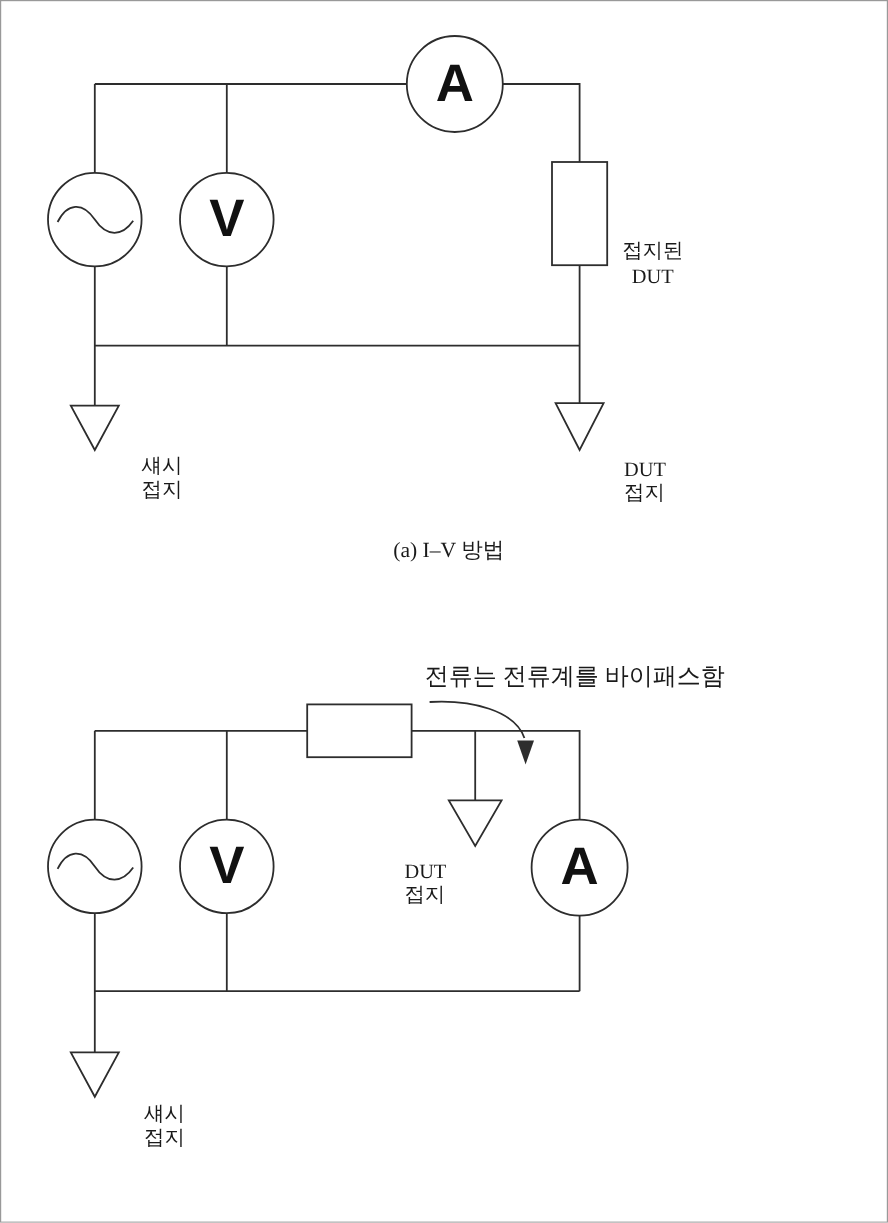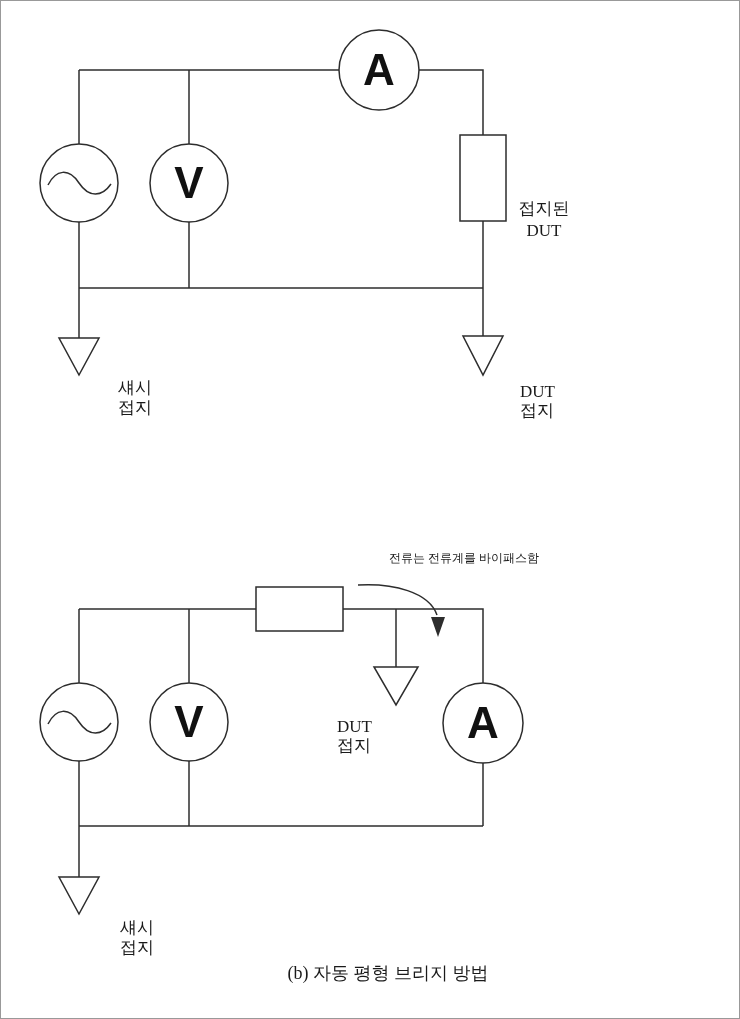--- a/index.html
+++ b/index.html
@@ -61,21 +61,21 @@
     color: #1a1a1a;
     font-family: "Liberation Serif", serif;
     font-size: 18px;
     text-align: center;
     white-space: nowrap;
   }
   .annotation {
     position: absolute;
     color: #1a1a1a;
     font-family: "Liberation Serif", serif;
-    font-size: 12px;
+    font-size: 20px;
     text-align: center;
     white-space: nowrap;
   }
 </style>
 </head>
 <body>
 
 <div class="figure">
 
   <svg viewBox="0 0 740 1019" xmlns="http://www.w3.org/2000/svg">
@@ -156,32 +156,32 @@
   <div class="label" style="left:117px; top:337px;">
     <span>섀시</span>
     <span>접지</span>
   </div>
 
   <div class="label" style="left:519px; top:341px; line-height:19px;">
     <span>DUT</span>
     <span>접지</span>
   </div>
 
+  <div class="caption" style="left:298px; top:445px; width:150px;">(a) I–V 방법</div>
 
   <div class="annotation" style="left:353px; top:549px; width:220px;">전류는 전류계를 바이패스함</div>
 
   <div class="label" style="left:336px; top:676px; line-height:19px;">
     <span>DUT</span>
     <span>접지</span>
   </div>
 
   <div class="meter-letter" style="left:158px; top:691px;">V</div>
 
   <div class="meter-letter" style="left:452px; top:692px;">A</div>
 
   <div class="label" style="left:119px; top:877px;">
     <span>섀시</span>
     <span>접지</span>
   </div>
 
-  <div class="caption" style="left:280px; top:960px; width:214px;">(b) 자동 평형 브리지 방법</div>
 
 </div>
 
 </body></html>

